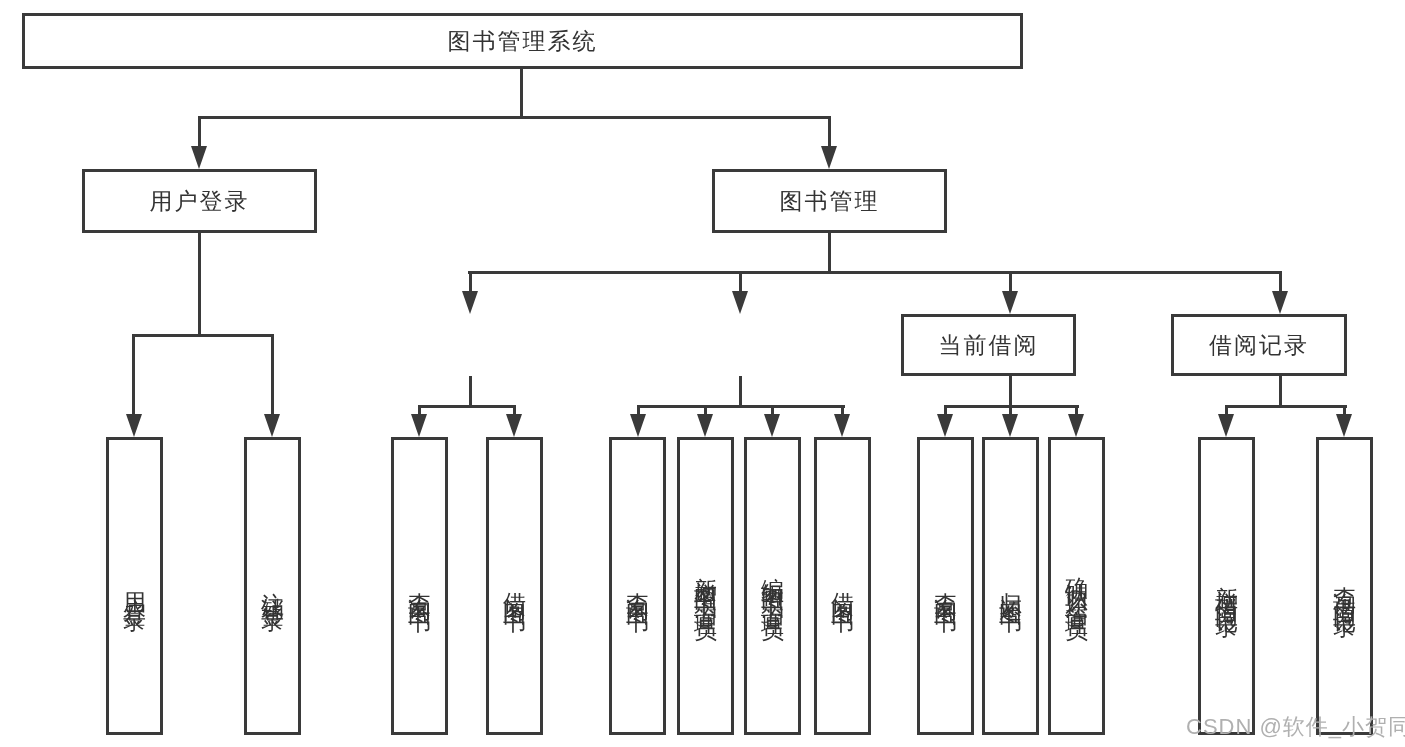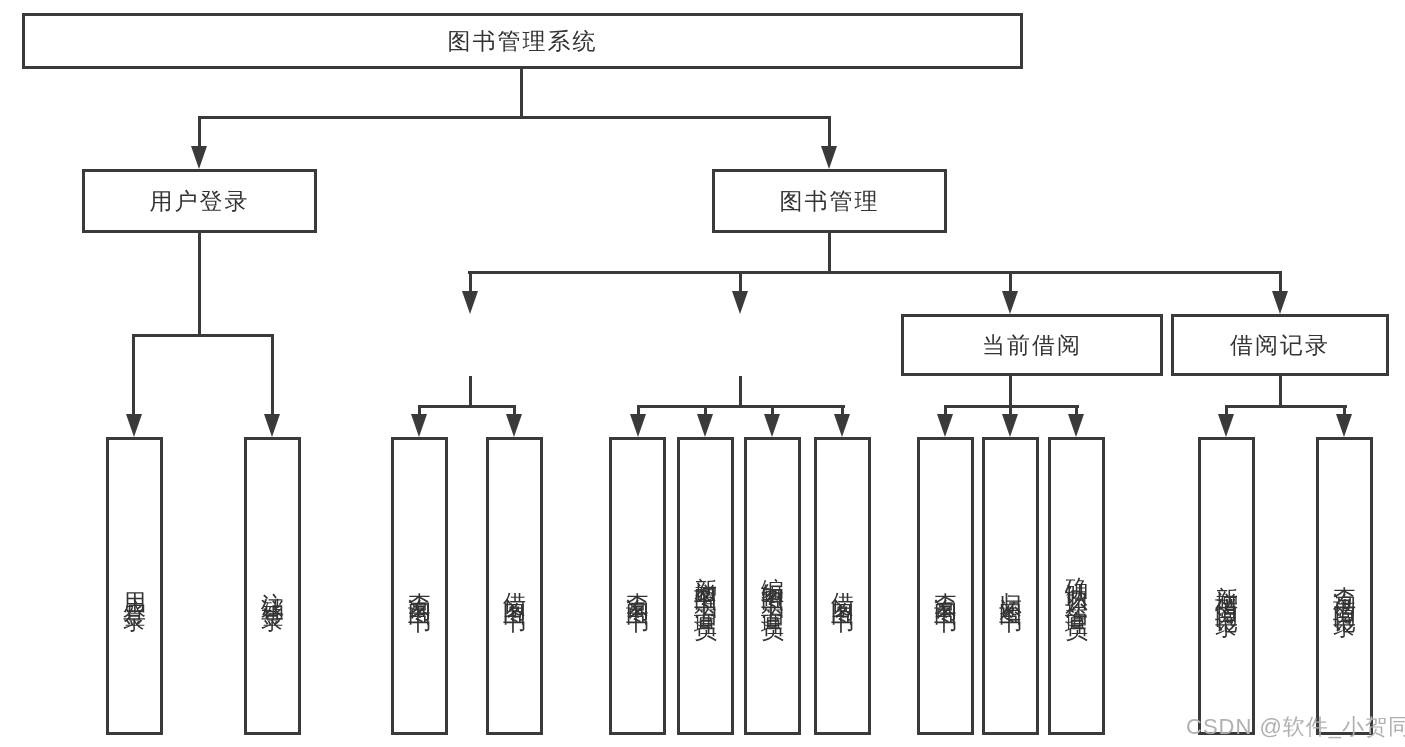--- a/index.html
+++ b/index.html
@@ -71,22 +71,22 @@
   <div class="hl" style="left:468px;top:271px;width:814px"></div>
   <div class="vl" style="left:469px;top:271px;height:21px"></div>
   <div class="ar" style="left:462px;top:291px"></div>
   <div class="vl" style="left:739px;top:271px;height:21px"></div>
   <div class="ar" style="left:732px;top:291px"></div>
   <div class="vl" style="left:1009px;top:271px;height:21px"></div>
   <div class="ar" style="left:1002px;top:291px"></div>
   <div class="vl" style="left:1279px;top:271px;height:21px"></div>
   <div class="ar" style="left:1272px;top:291px"></div>
 
-  <div class="hbox" style="left:901px;top:314px;width:262px;height:62px">当前借阅</div>
-  <div class="hbox" style="left:1171px;top:314px;width:218px;height:62px">借阅记录</div>
+  <div class="hbox" style="left:901px;top:314px;width:175px;height:62px">当前借阅</div>
+  <div class="hbox" style="left:1171px;top:314px;width:176px;height:62px">借阅记录</div>
 
   <div class="vl" style="left:469px;top:376px;height:31px"></div>
   <div class="vl" style="left:739px;top:376px;height:31px"></div>
   <div class="vl" style="left:1009px;top:376px;height:31px"></div>
   <div class="vl" style="left:1279px;top:376px;height:31px"></div>
 
   <div class="hl" style="left:418px;top:405px;width:98px"></div>
   <div class="hl" style="left:637px;top:405px;width:208px"></div>
   <div class="hl" style="left:945px;top:405px;width:134px"></div>
   <div class="hl" style="left:1225px;top:405px;width:122px"></div>

